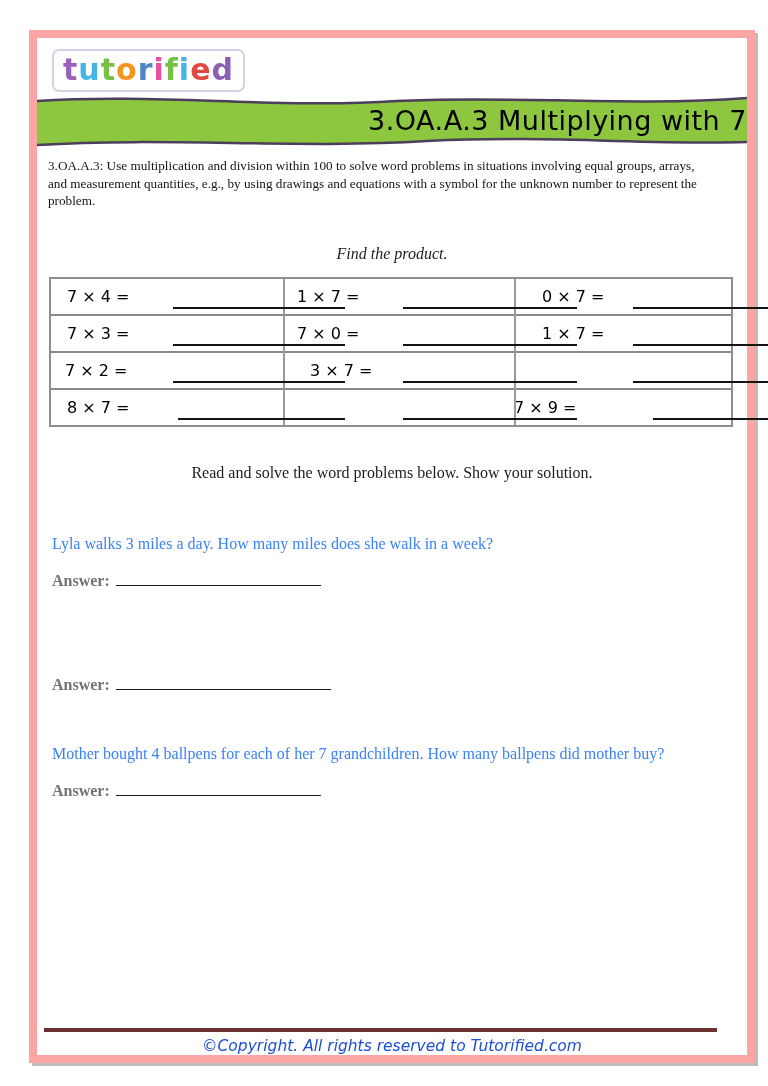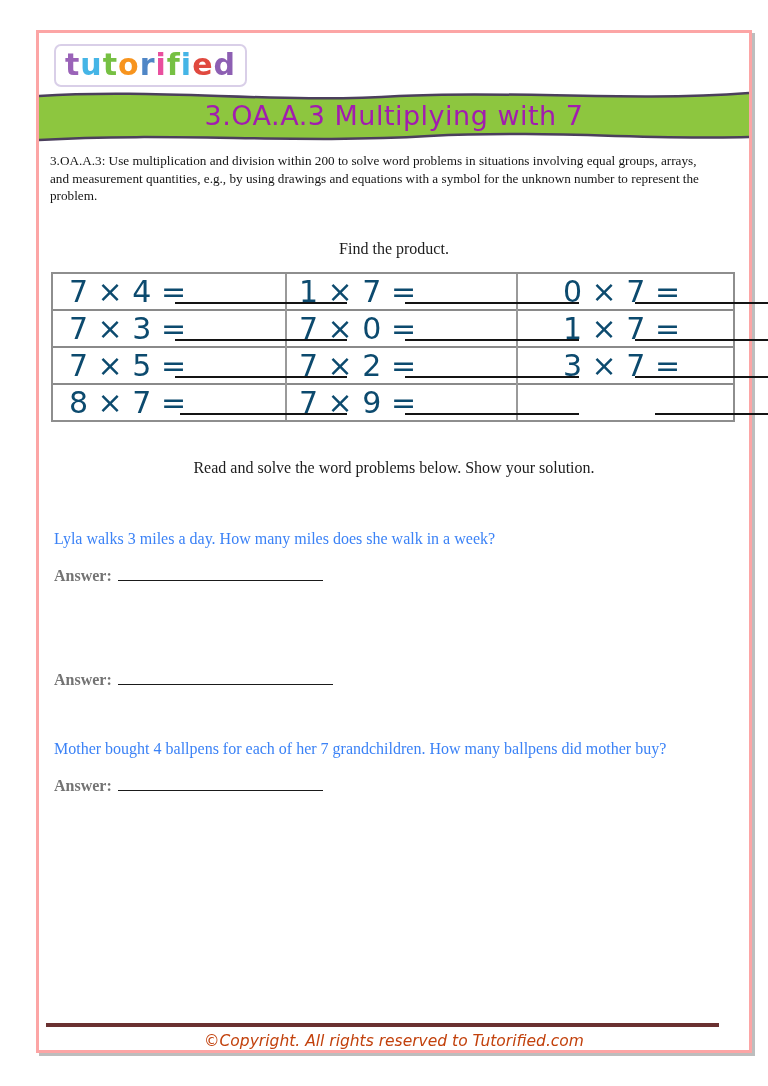--- a/index.html
+++ b/index.html
@@ -1,79 +1,78 @@
 <!DOCTYPE html>
 <html><head>
 <meta charset="utf-8">
 <style>
   html,body{margin:0;padding:0;background:#ffffff;}
   body{width:768px;height:1086px;position:relative;font-family:"Liberation Serif",serif;-webkit-font-smoothing:antialiased;}
-  .page{position:absolute;left:36px;top:30px;width:710px;height:1017px;background:#fff;border:3px solid #fca5a5;box-shadow:3px 3px 0 #bdbdbd;}
+  .page{position:absolute;left:29px;top:30px;width:710px;height:1017px;background:#fff;border:8px solid #fca5a5;box-shadow:3px 3px 0 #bdbdbd;}
   
   .logo{position:absolute;left:15px;top:11px;padding:1px 9px 3px 9px;border:2px solid #d9cfe8;border-radius:7px;font-family:"DejaVu Sans",sans-serif;font-weight:bold;font-size:30px;letter-spacing:1px;background:#fff;}
   
   .banner-wrap{position:absolute;left:0;top:53px;width:710px;height:58px;}
   .banner-wrap svg{display:block;width:710px;height:58px;}
-  .banner-title{position:absolute;left:0;top:14px;width:100%;text-align:center;font-family:"DejaVu Sans",sans-serif;font-size:27px;color:#a21caf;letter-spacing:.5px;}
+  .banner-title{position:absolute;left:0;top:14px;width:100%;text-align:right;font-family:"DejaVu Sans",sans-serif;font-size:27px;color:#000000;letter-spacing:.5px;}
   
   .standard{position:absolute;left:11px;top:119px;width:668px;font-size:13.2px;line-height:17.5px;color:#141414;}
   
-  .drill-instruction{position:absolute;left:0;top:207px;width:100%;text-align:center;font-size:16px;color:#1c1c1c;}
+  .drill-instruction{position:absolute;left:0;top:207px;width:100%;text-align:center;font-size:16px;color:#1c1c1c;font-style:italic;}
   .drill{position:absolute;left:12px;top:239px;width:684px;height:150px;border:2px solid #8e8e8e;box-sizing:border-box;background:#fff;}
   .drill-row{display:flex;height:35px;align-items:center;}
-  .drill-row + .drill-row{border-top:2px solid #8a8a8a;}
-  .drill-cell{font-family:"DejaVu Sans",sans-serif;font-size:30px;color:#0c4a6e;white-space:nowrap;box-sizing:border-box;}
+  .drill-row + .drill-row{border-top:2px solid #8a8a8a;justify-content:space-between;}
+  .drill-cell{font-family:"DejaVu Sans",sans-serif;font-size:16px;color:#000000;white-space:nowrap;box-sizing:border-box;}
   .c1{width:232px;padding-left:16px;}
   .c2{width:231px;padding-left:14px;}
-  .c3{flex:1;padding-left:14px;margin-left:33px;}
+  .c3{flex:1;padding-left:28px;}
   .vdiv{position:absolute;top:0;width:1.5px;height:146px;background:#9a9a9a;}
   .bl{position:absolute;height:2px;background:#141414;z-index:3;}
   
   .wp-instruction{position:absolute;left:0;top:426px;width:100%;text-align:center;font-size:16px;color:#1c1c1c;}
   .wp-text{position:absolute;left:15px;font-size:16px;color:#3b82f6;white-space:nowrap;}
   .wp-answer{position:absolute;left:15px;font-size:16px;color:#737373;}
   .wp-answer b{font-family:"Liberation Serif",serif;}
   .ans-line{display:inline-block;border-bottom:1.6px solid #1a1a1a;height:14px;vertical-align:baseline;margin-left:6px;}
   
   .footer-line{position:absolute;left:7px;top:990px;width:673px;height:4px;background:#6a3131;}
-  .copyright{position:absolute;left:0;top:999px;width:100%;text-align:center;font-family:"DejaVu Sans",sans-serif;font-style:italic;font-size:15.5px;color:#c2410c;}
+  .copyright{position:absolute;left:0;top:999px;width:100%;text-align:center;font-family:"DejaVu Sans",sans-serif;font-style:italic;font-size:15.5px;color:#1d4ed8;}
 </style>
 </head>
 <body>
 
 <div class="page">
 
   <div class="logo"><span style="color: rgb(154, 99, 184);">t</span><span style="color: rgb(69, 181, 230);">u</span><span style="color: rgb(118, 192, 67);">t</span><span style="color: rgb(247, 148, 30);">o</span><span style="color: rgb(79, 134, 198);">r</span><span style="color: rgb(233, 79, 158);">i</span><span style="color: rgb(118, 192, 67);">f</span><span style="color: rgb(69, 181, 230);">i</span><span style="color: rgb(224, 73, 63);">e</span><span style="color: rgb(141, 95, 179);">d</span></div>
 
   <div class="banner-wrap">
     <svg viewBox="0 0 710 58" preserveAspectRatio="none">
       <path d="M0,10 C120,2 240,18 360,10 C470,4 590,16 710,7 L710,51 C610,54 510,44 390,50 C260,58 130,46 0,54 Z" fill="#8dc63f"></path>
       <path d="M0,10 C120,2 240,18 360,10 C470,4 590,16 710,7" fill="none" stroke="#4b3f5c" stroke-width="2.5"></path>
       <path d="M0,54 C130,46 260,58 390,50 C510,44 610,54 710,51" fill="none" stroke="#4b3f5c" stroke-width="2.5"></path>
     </svg>
     <div class="banner-title">3.OA.A.3 Multiplying with 7</div>
   </div>
 
-  <div class="standard">3.OA.A.3: Use multiplication and division within 200 to solve word problems in situations involving equal groups, arrays, and measurement quantities, e.g., by using drawings and equations with a symbol for the unknown number to represent the problem.</div>
+  <div class="standard">3.OA.A.3: Use multiplication and division within 100 to solve word problems in situations involving equal groups, arrays, and measurement quantities, e.g., by using drawings and equations with a symbol for the unknown number to represent the problem.</div>
 
   <div class="drill-instruction">Find the product.</div>
 
   <div class="drill">
     <div class="drill-row">
       <div class="drill-cell c1"><span>7 × 4 =</span></div>
       <div class="drill-cell c2"><span>1 × 7 =</span></div>
       <div class="drill-cell c3"><span>0 × 7 =</span></div>
     </div>
     <div class="drill-row">
       <div class="drill-cell c1"><span>7 × 3 =</span></div>
       <div class="drill-cell c2"><span>7 × 0 =</span></div>
       <div class="drill-cell c3"><span>1 × 7 =</span></div>
     </div>
     <div class="drill-row">
-      <div class="drill-cell c1"><span>7 × 5 =</span></div>
       <div class="drill-cell c2"><span>7 × 2 =</span></div>
       <div class="drill-cell c3"><span>3 × 7 =</span></div>
     </div>
     <div class="drill-row">
       <div class="drill-cell c1"><span>8 × 7 =</span></div>
       <div class="drill-cell c2"><span>7 × 9 =</span></div>
     </div>
 
     <div class="vdiv" style="left:232px;"></div>
     <div class="vdiv" style="left:463px;"></div>

